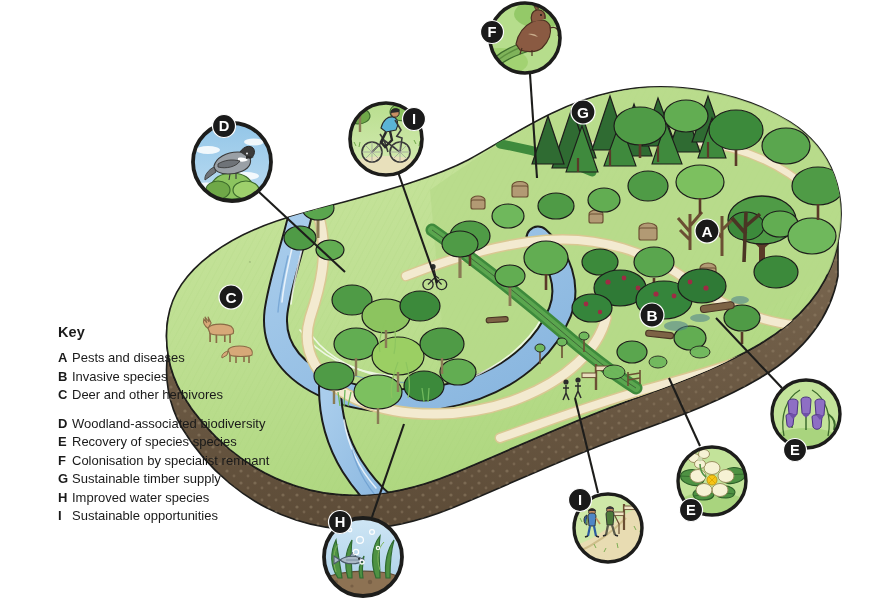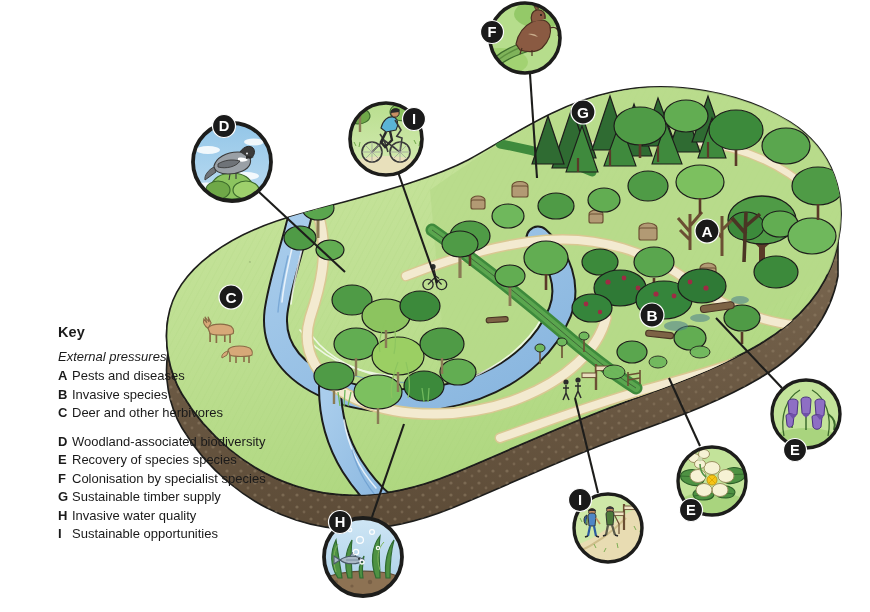--- a/index.html
+++ b/index.html
@@ -721,21 +721,20 @@
           <circle cx="340" cy="522" r="11.5" fill="#1a1a1a" stroke="#ffffff" stroke-width="1.2"></circle>
           <text x="340" y="522" fill="#ffffff" font-family="&quot;Liberation Sans&quot;, sans-serif" font-size="14.7" font-weight="bold" text-anchor="middle" dominant-baseline="central">H</text>
         </g>
       </g>
   </svg>
 
   <div id="key">
     <div class="key-title">Key</div>
     <div id="key-groups">
         <div class="grp">
-          <div class="grp-head">External pressures</div>
           <div class="row">
             <span class="ltr">A</span>
             <span class="txt">Pests and diseases</span>
           </div>
           <div class="row">
             <span class="ltr">B</span>
             <span class="txt">Invasive species</span>
           </div>
           <div class="row">
             <span class="ltr">C</span>
@@ -746,29 +745,29 @@
           <div class="row">
             <span class="ltr">D</span>
             <span class="txt">Woodland-associated biodiversity</span>
           </div>
           <div class="row">
             <span class="ltr">E</span>
             <span class="txt">Recovery of species species</span>
           </div>
           <div class="row">
             <span class="ltr">F</span>
-            <span class="txt">Colonisation by specialist species</span>
+            <span class="txt">Colonisation by specialist remnant</span>
           </div>
           <div class="row">
             <span class="ltr">G</span>
             <span class="txt">Sustainable timber supply</span>
           </div>
           <div class="row">
             <span class="ltr">H</span>
-            <span class="txt">Invasive water quality</span>
+            <span class="txt">Improved water species</span>
           </div>
           <div class="row">
             <span class="ltr">I</span>
             <span class="txt">Sustainable opportunities</span>
           </div>
         </div>
       </div>
   </div>
 
 </div>

